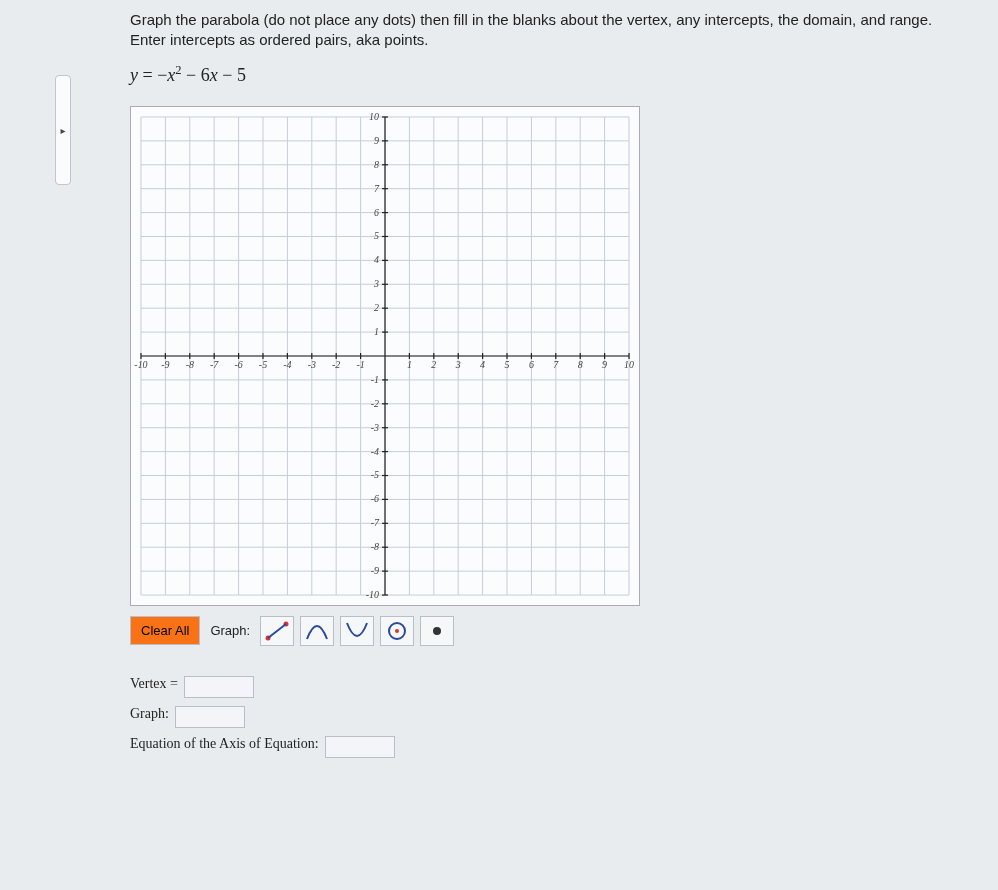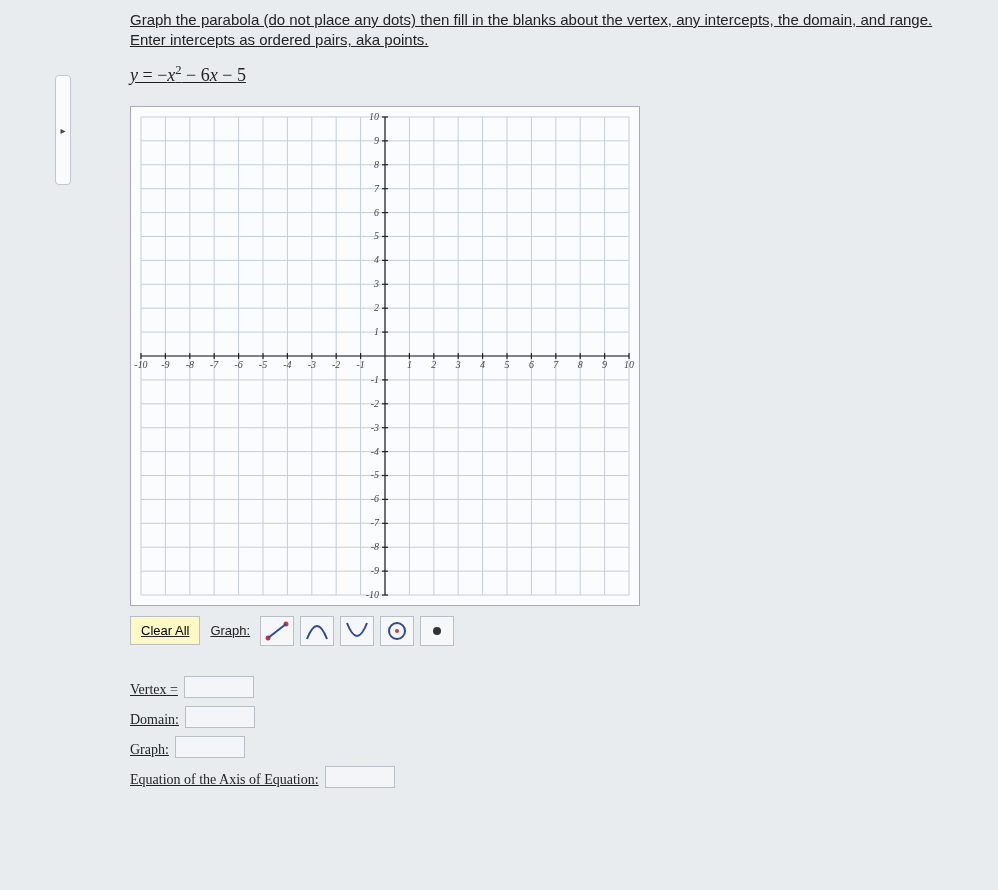--- a/index.html
+++ b/index.html
@@ -25,42 +25,41 @@
     justify-content: center;
     cursor: pointer;
   }
   .side-tab span { font-size: 10px; color: #444; }
   .content {
     position: absolute;
     left: 130px;
     top: 10px;
     right: 7px;
     color: #222;
-    text-decoration: underline;
   }
   .instructions { font-size: 15px; line-height: 1.35; max-width: 840px; }
   .equation { font-family: "Times New Roman", serif; font-size: 18px; margin-top: 12px; }
   .equation sup { font-size: 0.7em; vertical-align: super; }
   .graph-wrap { margin-top: 20px; }
   .graph { background: #fbfcfd; border: 1px solid #aab; }
   .toolbar {
     display: flex; align-items: center; gap: 0; margin-top: 6px;
   }
   .btn {
-    padding: 6px 10px; font-size: 13px; background: #fef9c3;
+    padding: 6px 10px; font-size: 13px; background: #f97316;
     border: 1px solid #b8bfc9; cursor: pointer;
   }
   .draw-label { padding: 6px 10px; font-size: 13px; }
   .tool-icons { display: flex; gap: 6px; align-items: center; }
   .tool-icon {
     width: 34px; height: 30px; border: 1px solid #b8bfc9; background: #f6f7f9;
     display: flex; align-items: center; justify-content: center; cursor: pointer;
   }
   .answers { margin-top: 30px; font-size: 14px; font-family: "Times New Roman", serif; }
-  .answers .row { display: flex; align-items: flex-end; gap: 6px; margin-bottom: 8px; }
+  .answers .row { display: flex; align-items: flex-start; gap: 6px; margin-bottom: 8px; }
   .answers .row span.label { white-space: nowrap; }
   .answers input {
     border: 1px solid #b8bfc9; background: #f3f5f8;
     height: 22px; padding: 2px 4px; font-size: 13px;
   }
   .w-sm { width: 70px; }
   .w-md { width: 95px; }
   .grid-line { stroke: #c3ced8; stroke-width: 1; }
   .axis-line { stroke: #222; stroke-width: 1.2; }
   .tick-text { font-size: 10px; fill: #444; font-style: italic; font-family: "Times New Roman", serif; }
@@ -246,24 +245,20 @@
       </div>
     </div>
   </div>
 
   <div class="answers">
     <div class="row">
       <span class="label">Vertex =</span>
       <input class="w-sm" value="" style="">
     </div>
     <div class="row">
-      <span class="label">Domain:</span>
-      <input class="w-sm" value="" style="">
-    </div>
-    <div class="row">
       <span class="label">Graph:</span>
       <input class="w-sm" value="" style="">
     </div>
     <div class="row">
       <span class="label">Equation of the Axis of Equation:</span>
       <input class="w-sm" value="" style="">
     </div>
   </div>
 </div>
 

